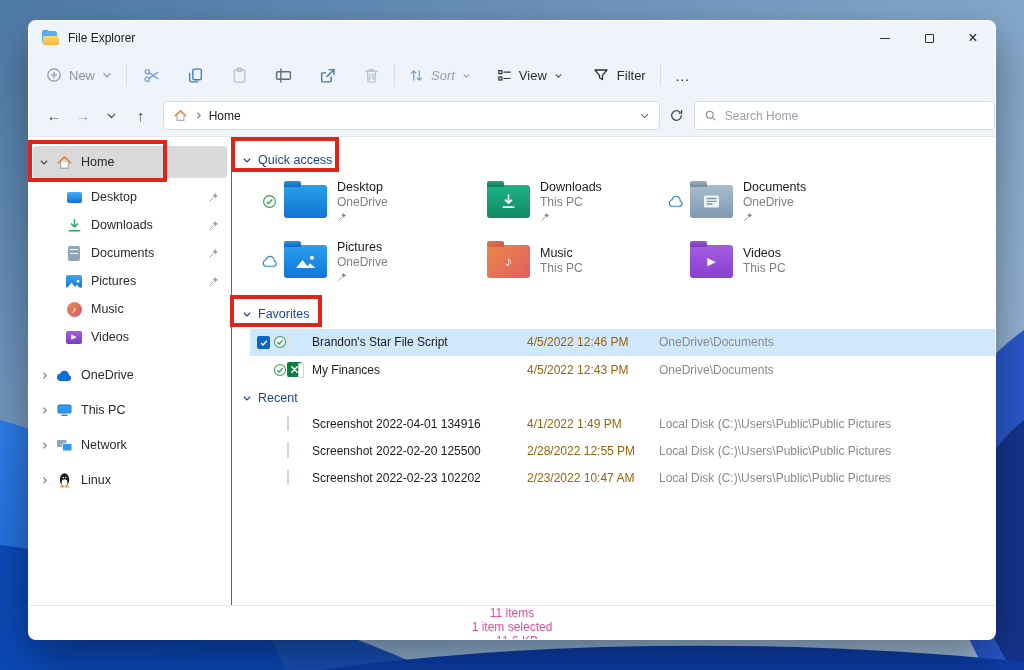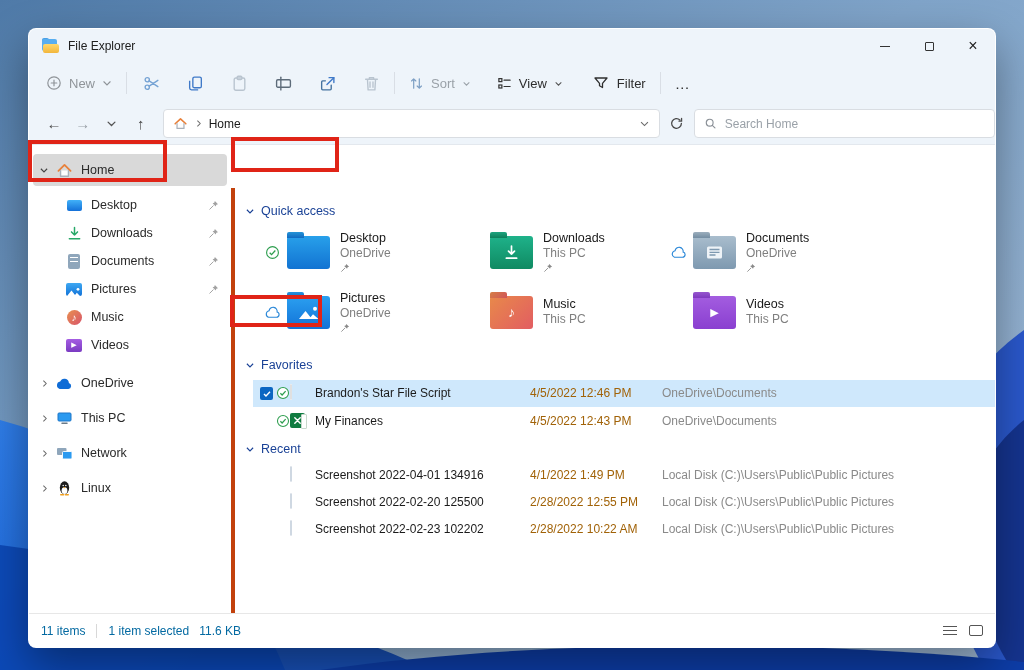--- a/index.html
+++ b/index.html
@@ -3,21 +3,21 @@
 <meta charset="utf-8">
 <style>
   * { margin:0; padding:0; box-sizing:border-box; }
   html,body { width:1024px; height:670px; overflow:hidden; }
   body { font-family:"Liberation Sans","DejaVu Sans",sans-serif; font-size:12px; color:#1b1b1b; position:relative; }
 
   
   .wallpaper { position:absolute; inset:0; width:1024px; height:670px; }
 
   
-  .window { position:absolute; left:28px; top:28px; width:968px; height:620px;
+  .window { position:absolute; left:28px; top:20px; width:968px; height:620px;
             background:#fff; border-radius:8px; overflow:hidden;
             box-shadow:0 18px 45px rgba(0,0,0,.38); border:1px solid rgba(255,255,255,.4); }
   .win-head { position:absolute; top:0; left:0; right:0; height:116px; background:#eef4fa; }
 
   
   .titlebar { position:absolute; top:0; left:0; right:0; height:34px; display:flex; align-items:center; padding-left:13px; }
   .fe-ic { position:relative; width:17px; height:14px; margin-right:9px; flex:0 0 auto; }
   .fe-ic .fe-back { position:absolute; left:0; top:0; width:15px; height:12px; background:#58aef0; border-radius:2px; }
   .fe-ic .fe-tab { position:absolute; left:0; top:-1px; width:7px; height:4px; background:#4aa0e6; border-radius:2px 2px 0 0; }
   .fe-ic .fe-front { position:absolute; left:1px; bottom:0; width:16px; height:9px; background:linear-gradient(#ffd86b,#f2b63c); border-radius:2px; }
@@ -30,21 +30,21 @@
 
   
   .toolbar { position:absolute; top:34px; left:0; right:0; height:40px; display:flex; align-items:center; padding-left:17px; }
   .tb-btn { display:flex; align-items:center; gap:6px; background:none; border:none; font-size:13px; cursor:default; }
   .tb-ic { display:inline-flex; }
   .tb-div { width:1px; height:22px; background:#d9dee5; margin:0 14px; }
   .icon-row { display:flex; align-items:center; gap:27px; margin-left:2px; }
   .new-btn { color:#8f9499; gap:7px; }
   .c-cut { color:#76a3d4; } .c-copy { color:#3f79c8; } .c-paste { color:#b9c4cf; }
   .c-rename { color:#5d6b79; } .c-share { color:#44729f; } .c-trash { color:#b9c4cf; }
-  .c-sort { color:#9aa1a8; } .c-view { color:#333; } .c-filter { color:#2f2f2f; }
+  .c-sort { color:#9aa1a8;font-style:italic; } .c-view { color:#333; } .c-filter { color:#2f2f2f; }
   .tb-label-dim { color:#9aa1a8; } .tb-label-dark { color:#2d2d2d; }
   .more-btn { color:#2d2d2d; font-size:15px; letter-spacing:1px; }
 
   
   .addressbar { position:absolute; top:74px; left:0; right:0; height:42px; display:flex; align-items:center; padding-left:17px; border-bottom:1px solid #e3e8ee; }
   .nav-btn { width:16px; display:flex; justify-content:center; align-items:center; color:#4a4a4a; font-size:15px; margin-right:13px; background:none; border:none; }
   .nav-chev { color:#6a6a6a; }
   .crumb-box { width:500px; height:29px; background:#fff; border:1px solid #d9dde2; border-radius:4px; display:flex; align-items:center; padding:0 9px; margin-left:1px; }
   .crumb-home { display:inline-flex; margin-right:6px; }
   .crumb-chev { display:inline-flex; margin-right:6px; color:#6a6a6a; }
@@ -69,21 +69,21 @@
 
   .ic-desktop { width:15px; height:11px; border-radius:2px; background:linear-gradient(#41b1f8,#1470d8); }
   .ic-docs { width:12px; height:15px; border-radius:2px; background:#8fa6bb; position:relative; }
   .ic-docs::after { content:""; position:absolute; left:2px; right:2px; top:3px; height:8px;
      background:repeating-linear-gradient(#fff 0 1.5px, transparent 1.5px 4px); }
   .ic-pics { width:16px; height:13px; border-radius:2px; background:linear-gradient(#3fa8f2,#1273d8); display:flex; align-items:flex-end; justify-content:center; overflow:hidden; }
   .ic-music { width:15px; height:15px; border-radius:50%; background:linear-gradient(135deg,#e89050,#d8546a); color:#fff; font-size:10px; display:flex; align-items:center; justify-content:center; }
   .ic-videos { width:16px; height:13px; border-radius:2px; background:linear-gradient(#a55de2,#7a3bc2); color:#fff; font-size:7px; display:flex; align-items:center; justify-content:center; }
 
   
-  .main { position:absolute; top:116px; bottom:34px; left:202px; right:0; background:#fff; border-left:4px solid #c2410c;margin-top:43px; }
+  .main { position:absolute; top:116px; bottom:34px; left:202px; right:0; background:#fff; border-left:1px solid #c2410c; }
   .sec-header { position:absolute; left:10px; height:17px; display:flex; align-items:center; gap:6px; color:#1a4296; font-size:12.5px; }
   .sec-header svg { color:#1a4296; }
 
   .qa-grid { position:absolute; left:26px; top:36px; display:grid; grid-template-columns:repeat(3,203px); row-gap:4px; }
   .tile { height:56px; display:flex; align-items:center; }
   .t-sync { width:22px; display:flex; justify-content:center; flex:0 0 auto; }
   .folder { position:relative; width:43px; height:33px; border-radius:3px; margin:0 10px 0 4px; flex:0 0 auto; display:flex; align-items:center; justify-content:center; }
   .folder::before { content:""; position:absolute; top:-4px; left:0; width:17px; height:6px; border-radius:2px 2px 0 0; background:inherit; filter:brightness(.92); }
   .f-desktop { background:linear-gradient(#28a0ea,#1273d2); }
   .f-downloads { background:linear-gradient(#1fb28a,#0f8a62); }
@@ -107,21 +107,21 @@
   .fr-name { position:absolute; left:62px; top:6px; font-size:12px; color:#1b1b1b; white-space:nowrap; }
   .fr-date { position:absolute; left:277px; top:6px; font-size:12px; color:#a16207; white-space:nowrap; }
   .fr-loc { position:absolute; left:409px; top:6px; font-size:12px; color:#8a8a8a; white-space:nowrap; }
 
   .ic-doc-white { width:13px; height:16px; background:#fff; border:1px solid #e0e0e0; border-radius:2px; }
   .ic-excel { width:15px; height:15px; border-radius:2px; background:#107c41; display:flex; align-items:center; justify-content:center; position:relative; }
   .ic-excel::after { content:""; position:absolute; right:-2px; top:1px; width:4px; height:13px; background:#fff; border:1px solid #c8d8cc; border-radius:1px; }
   .ic-shot { width:15px; height:13px; border-radius:2px; background:linear-gradient(#8ec6f0 15%,#2d5bbf 55%,#0d2f80); border:1px solid #cfd8e2; }
 
   
-  .statusbar { position:absolute; bottom:0; left:0; right:0; height:34px; background:#fff; border-top:1px solid #e7e7e7; display:flex; align-items:center; padding:0 12px; color:#0369a1; }
+  .statusbar { position:absolute; bottom:0; left:0; right:0; height:34px; background:#fff; border-top:1px solid #e7e7e7; display:flex; align-items:center; padding:0 12px; color:#ec4899;flex-direction:column; }
   .sb-div { width:1px; height:14px; background:#d8d8d8; margin:0 11px; }
   .sb-size { margin-left:10px; }
   .sb-views { margin-left:auto; display:flex; align-items:center; gap:12px; }
   .sb-list { display:flex; flex-direction:column; gap:2.5px; }
   .sb-list i { display:block; width:14px; height:1.6px; background:#555; }
   .sb-thumb { width:14px; height:11px; border:1.6px solid #555; border-radius:2px; }
 
   
   .ann { position:absolute; border:4px solid #e02417; z-index:20; pointer-events:none; }
   #ann-home { left:28px; top:140px; width:139px; height:42px; }
@@ -648,21 +648,21 @@
     </div>
     <div class="file-row" style="top:301px">
       <span class="fr-ic"><span class="ic-shot"></span></span>
       <span class="fr-name">Screenshot 2022-02-20 125500</span>
       <span class="fr-date">2/28/2022 12:55 PM</span>
       <span class="fr-loc">Local Disk (C:)\Users\Public\Public Pictures</span>
     </div>
     <div class="file-row" style="top:328px">
       <span class="fr-ic"><span class="ic-shot"></span></span>
       <span class="fr-name">Screenshot 2022-02-23 102202</span>
-      <span class="fr-date">2/28/2022 10:22 AM</span>
+      <span class="fr-date">2/23/2022 10:47 AM</span>
       <span class="fr-loc">Local Disk (C:)\Users\Public\Public Pictures</span>
     </div>
   </div>
 
   <div class="statusbar">
     <span>11 items</span>
     <span class="sb-div"></span>
     <span>1 item selected</span>
     <span class="sb-size">11.6 KB</span>
     <span class="sb-views">

